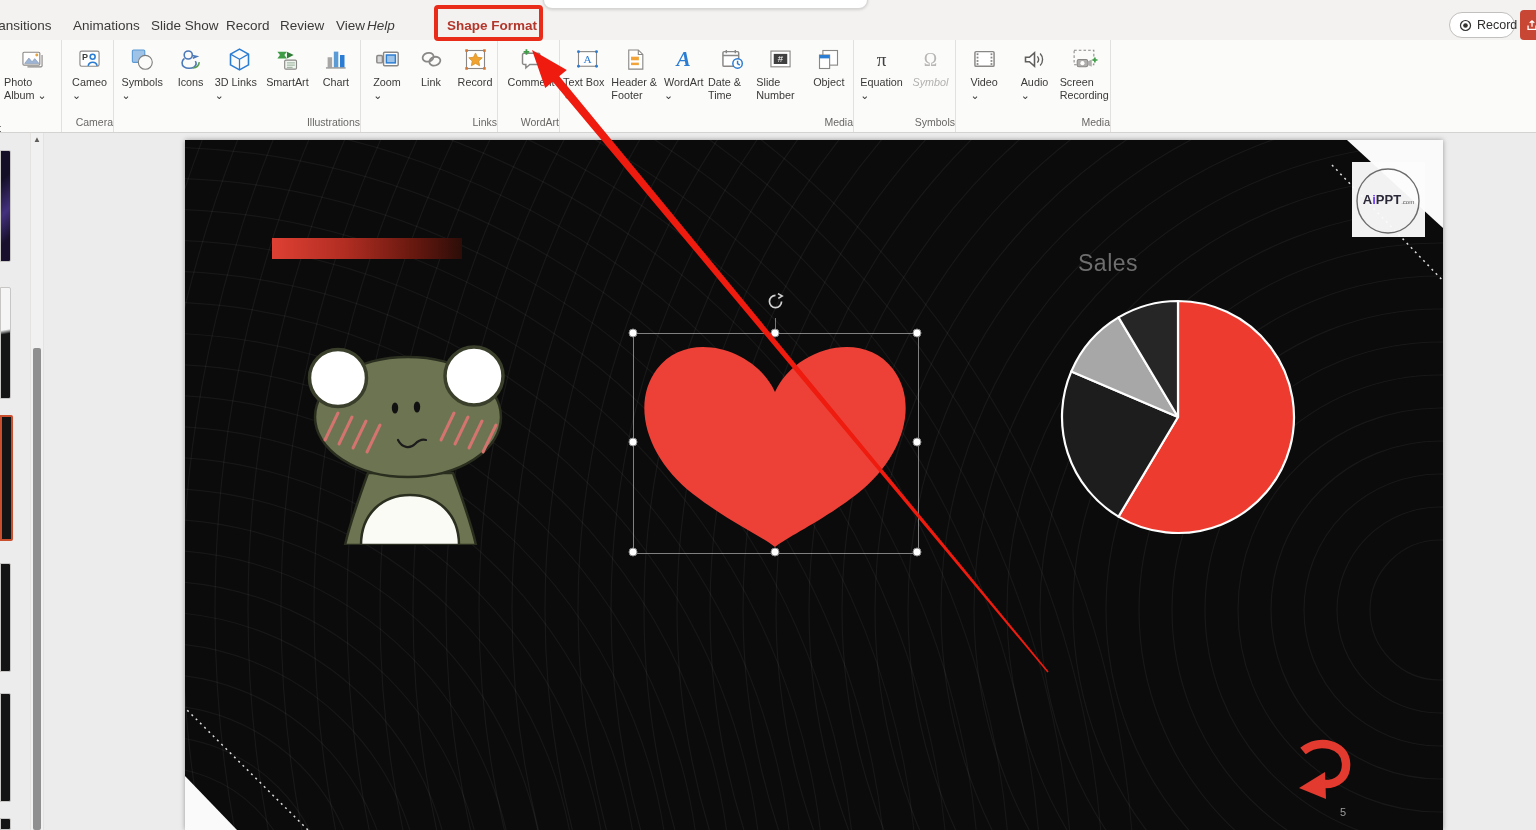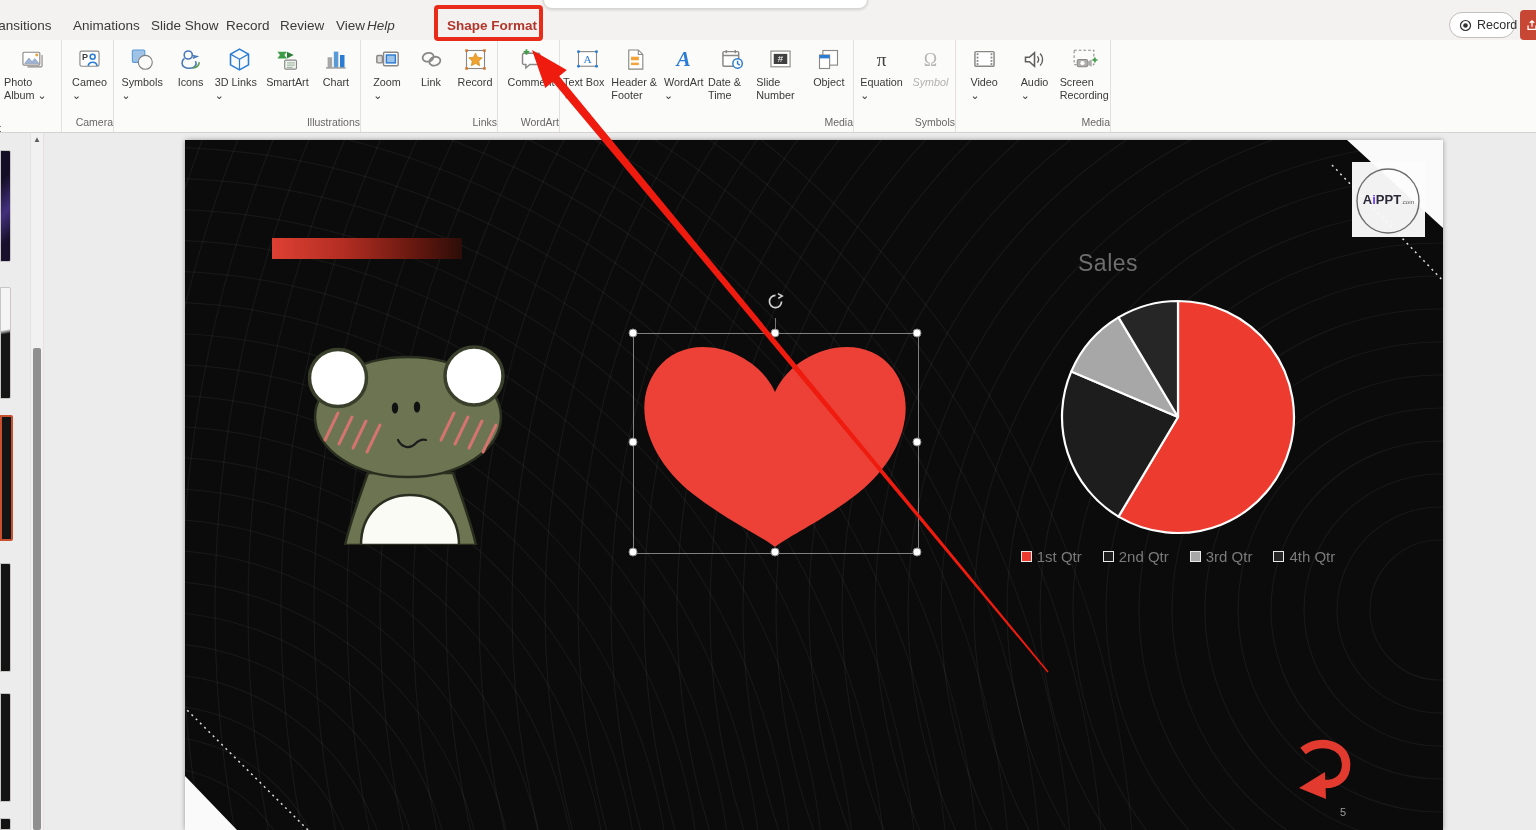--- a/index.html
+++ b/index.html
@@ -537,38 +537,20 @@
     <div class="handle" style="left:590px;top:412px;"></div>
     <div class="handle" style="left:732px;top:412px;"></div>
 
     <div class="sales-title">Sales</div>
     <svg id="pie-svg" class="abs" style="left:873px;top:157px;" width="240" height="240" viewBox="0 0 240 240">
         <path d="M 120 120 L 120.00 4.00 A 116 116 0 1 1 60.50 219.58 Z" fill="#ed3b2f" stroke="#fdfdfd" stroke-width="2.2" stroke-linejoin="round"></path>
         <path d="M 120 120 L 60.50 219.58 A 116 116 0 0 1 13.33 74.41 Z" fill="#1d1d1d" stroke="#fdfdfd" stroke-width="2.2" stroke-linejoin="round"></path>
         <path d="M 120 120 L 13.33 74.41 A 116 116 0 0 1 60.50 20.42 Z" fill="#a7a7a7" stroke="#fdfdfd" stroke-width="2.2" stroke-linejoin="round"></path>
         <path d="M 120 120 L 60.50 20.42 A 116 116 0 0 1 120.00 4.00 Z" fill="#262626" stroke="#fdfdfd" stroke-width="2.2" stroke-linejoin="round"></path>
       </svg>
-    <div class="legend" id="legend">
-        <span class="leg-item">
-          <span class="leg-sw" style="background: rgb(237, 59, 47);"></span>
-          <span>1st Qtr</span>
-        </span>
-        <span class="leg-item">
-          <span class="leg-sw" style="background: rgb(29, 29, 29);"></span>
-          <span>2nd Qtr</span>
-        </span>
-        <span class="leg-item">
-          <span class="leg-sw" style="background: rgb(167, 167, 167);"></span>
-          <span>3rd Qtr</span>
-        </span>
-        <span class="leg-item">
-          <span class="leg-sw" style="background: rgb(38, 38, 38);"></span>
-          <span>4th Qtr</span>
-        </span>
-      </div>
 
     <div class="logo">
       <svg class="abs" style="left:2px;top:2px;" width="70" height="71" viewBox="0 0 70 71">
         <ellipse cx="34" cy="37" rx="31" ry="32" fill="none" stroke="#6b6b6b" stroke-width="1.4"></ellipse>
       </svg>
       <div class="logo-text"><span>A</span><span class="i">i</span><span>PPT</span><span class="dom">.com</span></div>
     </div>
 
     <svg class="abs" style="left:1110px;top:596px;" width="58" height="64" viewBox="0 0 58 64">
       <path d="M8 15 C 24 2 50 8 51 27 C 52 41 42 49 28 48" fill="none" stroke="#e23a2e" stroke-width="8.5"></path>

